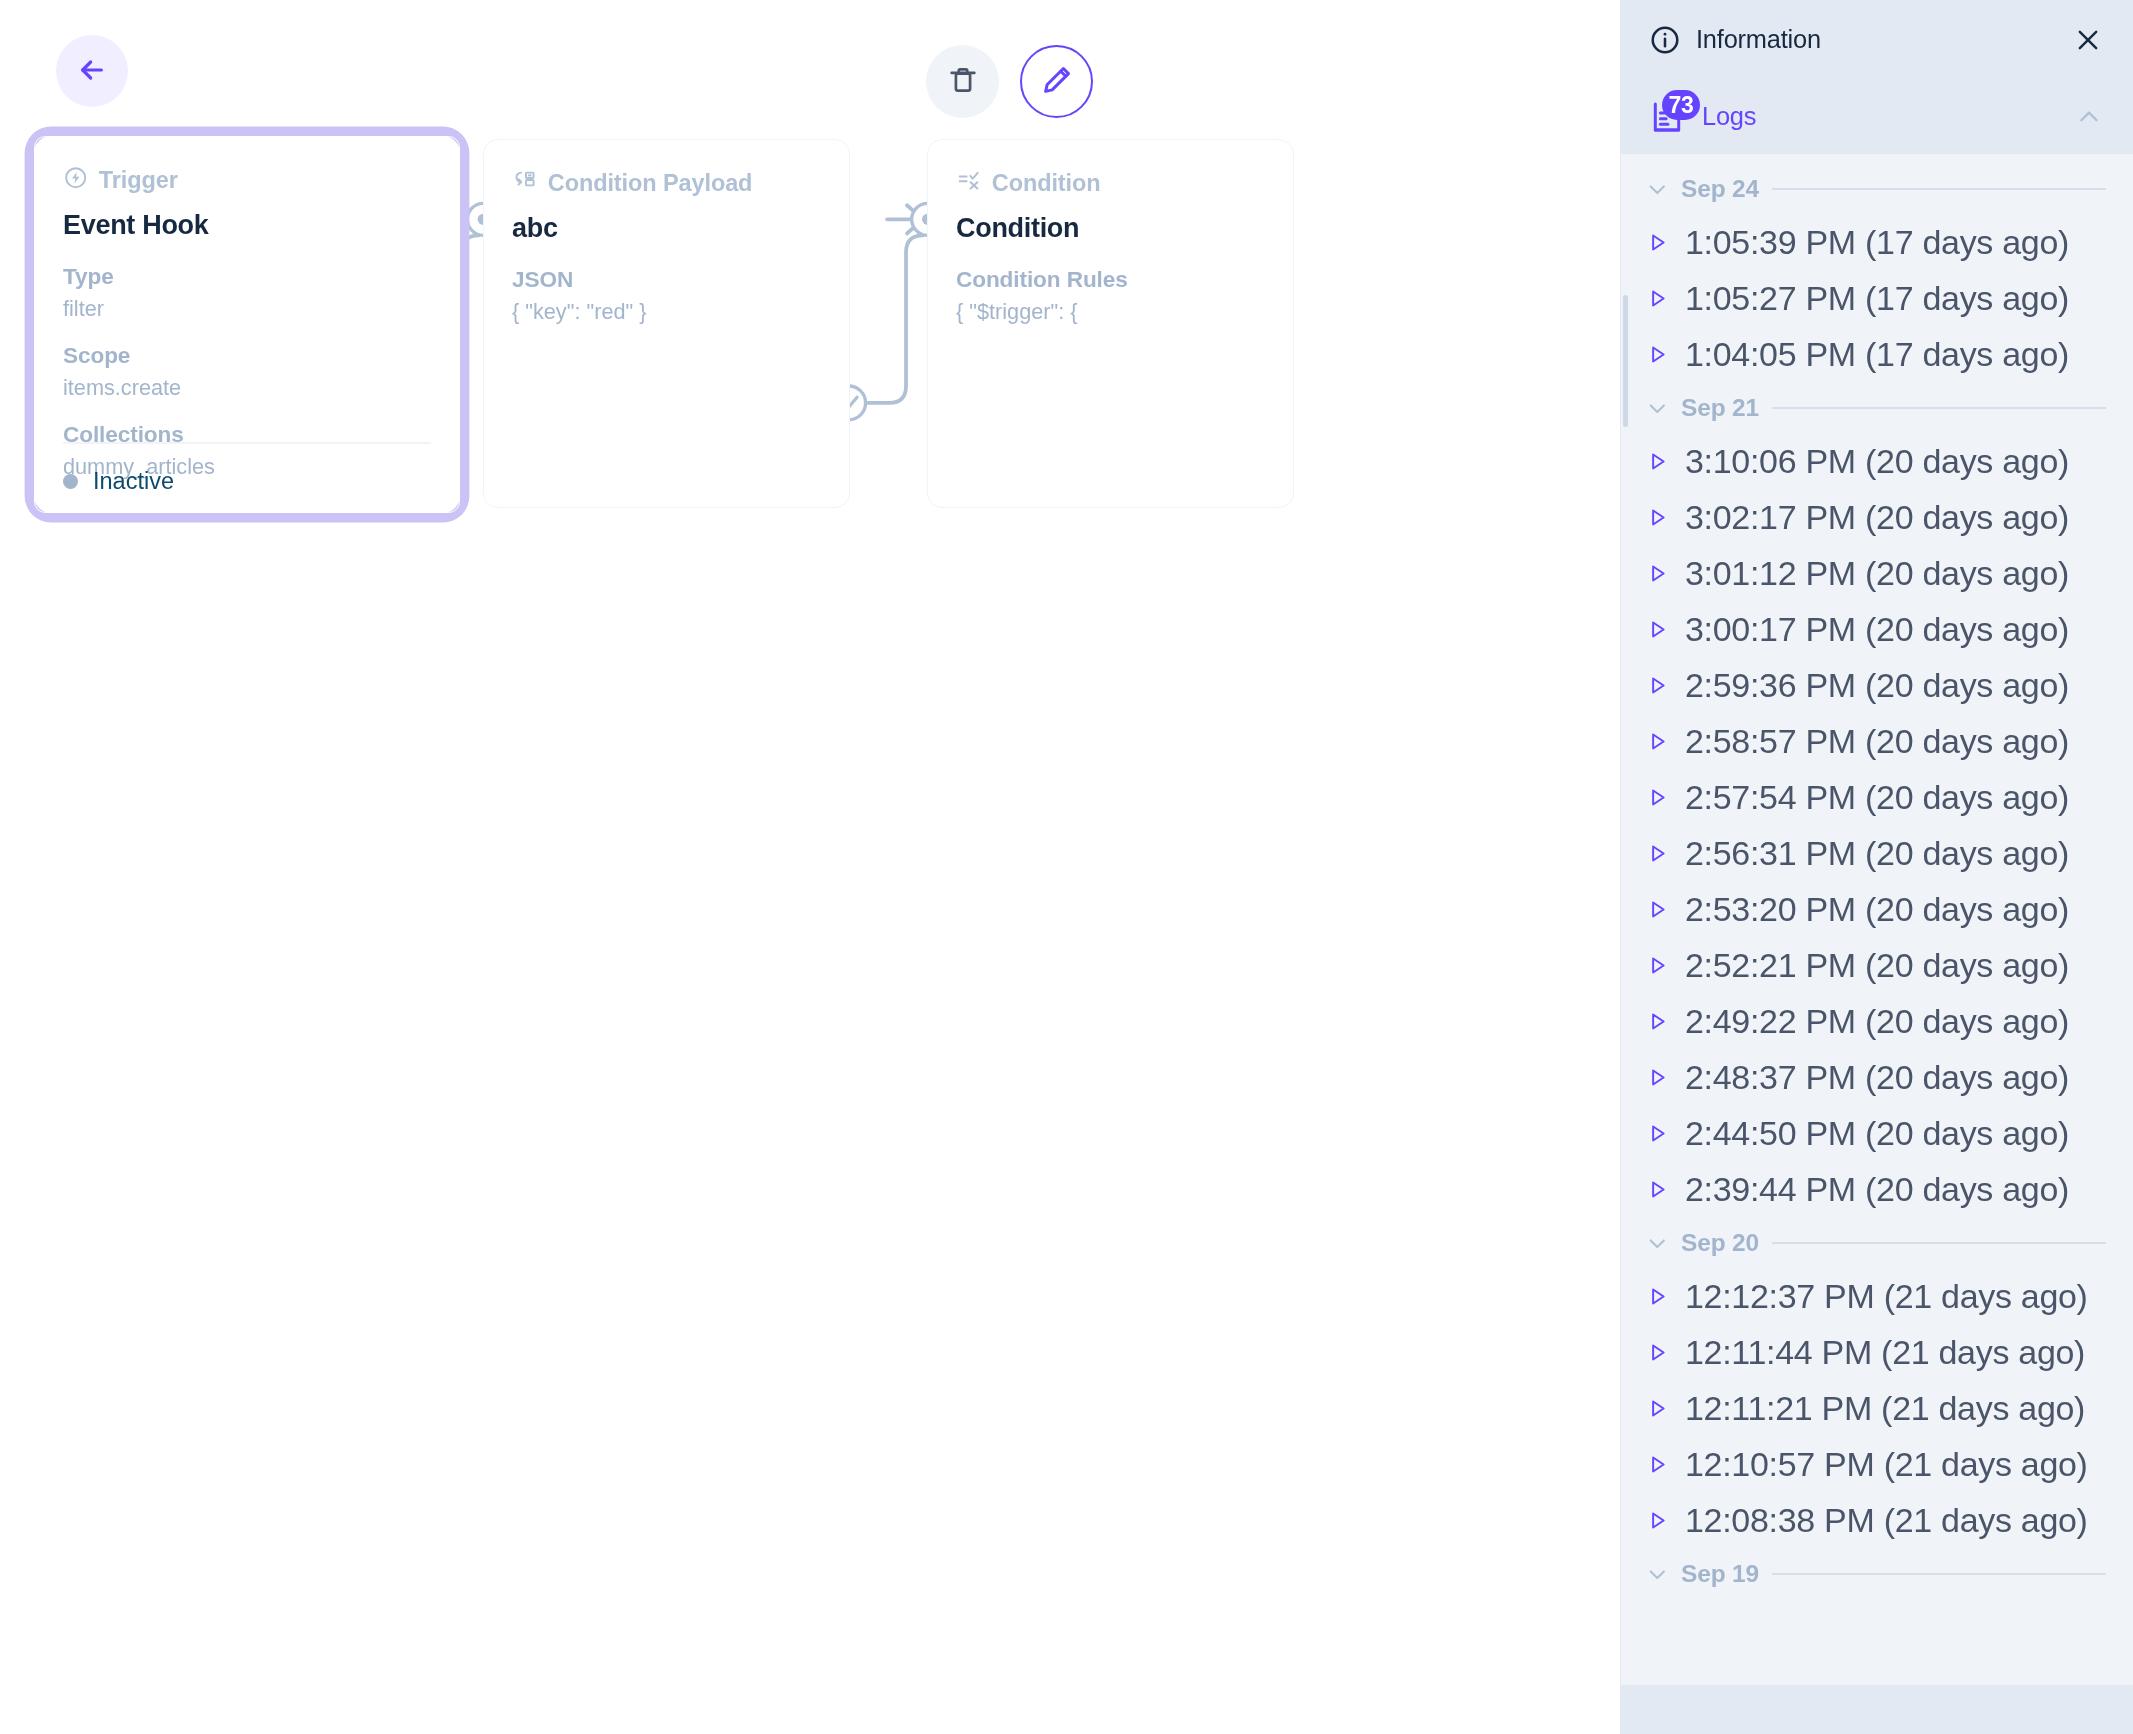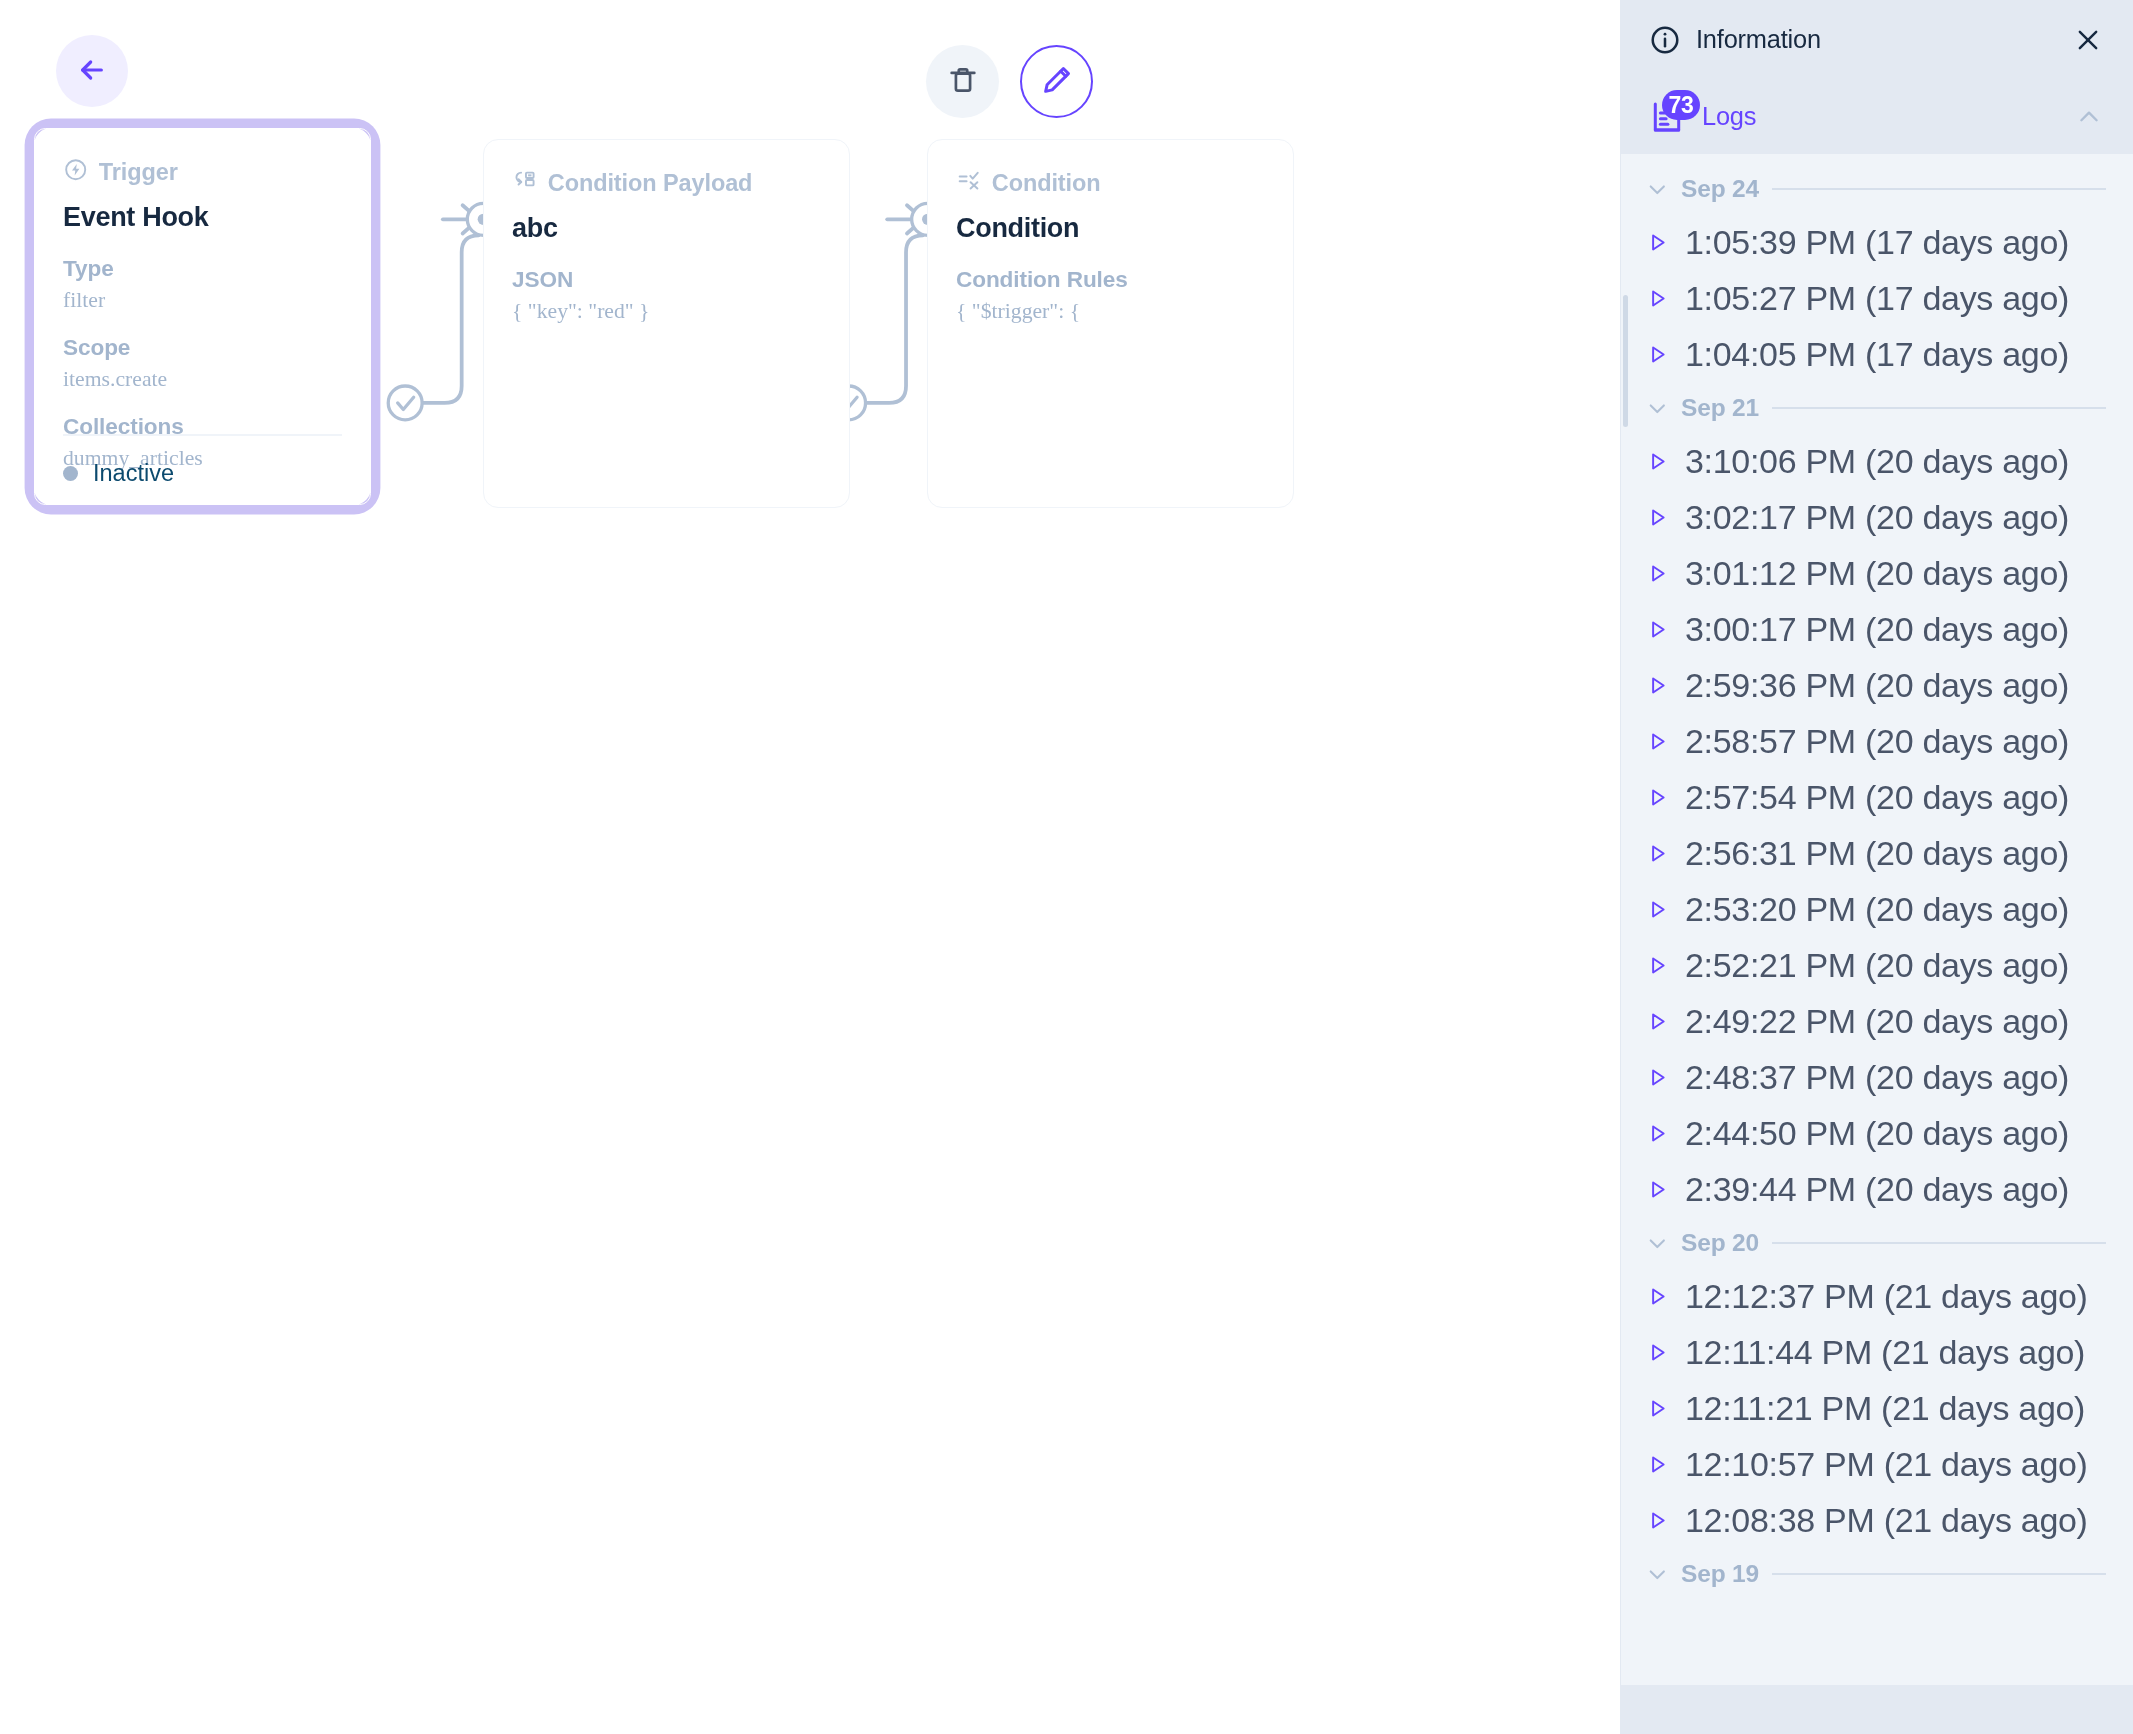--- a/index.html
+++ b/index.html
@@ -99,40 +99,40 @@
     font-size: 27px; font-weight: 700; color: #172940;
     letter-spacing: -0.3px;
     margin-bottom: 21px; line-height: 1.1;
   }
   .field { margin-bottom: 17px; }
   .field-label {
     font-size: 22.6px; color: #a2b5cd; font-weight: 600;
     line-height: 1.35; letter-spacing: -0.1px;
   }
   .field-value {
-    font-family: Liberation Serif, serif;
+    font-family: Liberation Sans, sans-serif;
     font-size: 21.7px; color: #a2b5cd; line-height: 1.45;
     white-space: pre;
   }
   .card-divider {
     position: absolute; left: 28px; right: 28px; bottom: 68px;
     height: 1.9px; background: #f0f4f9;
   }
   .card-status {
     position: absolute; left: 28px; bottom: 17px;
     display: flex; align-items: center; gap: 15px;
   }
   .status-dot {
     width: 15px; height: 15px; border-radius: 50%;
     background: #a2b5cd;
   }
   .status-label { font-size: 23.5px; color: #0c4a6e; font-weight: 500; }
 
   
-  #card-trigger { left: 34px; top: 128px; width: 337px; height: 377px; }
+  #card-trigger { left: 34px; top: 136px; width: 426px; height: 377px; }
   #card-transform { left: 483px; top: 139px; width: 367px; height: 369px; }
   #card-condition { left: 927px; top: 139px; width: 367px; height: 369px; }
 
   
   .connectors { position: absolute; left: 0; top: 0; width: 1620px; height: 659px; pointer-events: none; }
 
   
   .panel {
     position: absolute; right: 0; top: 0;
     width: 514px; height: 1734px;

